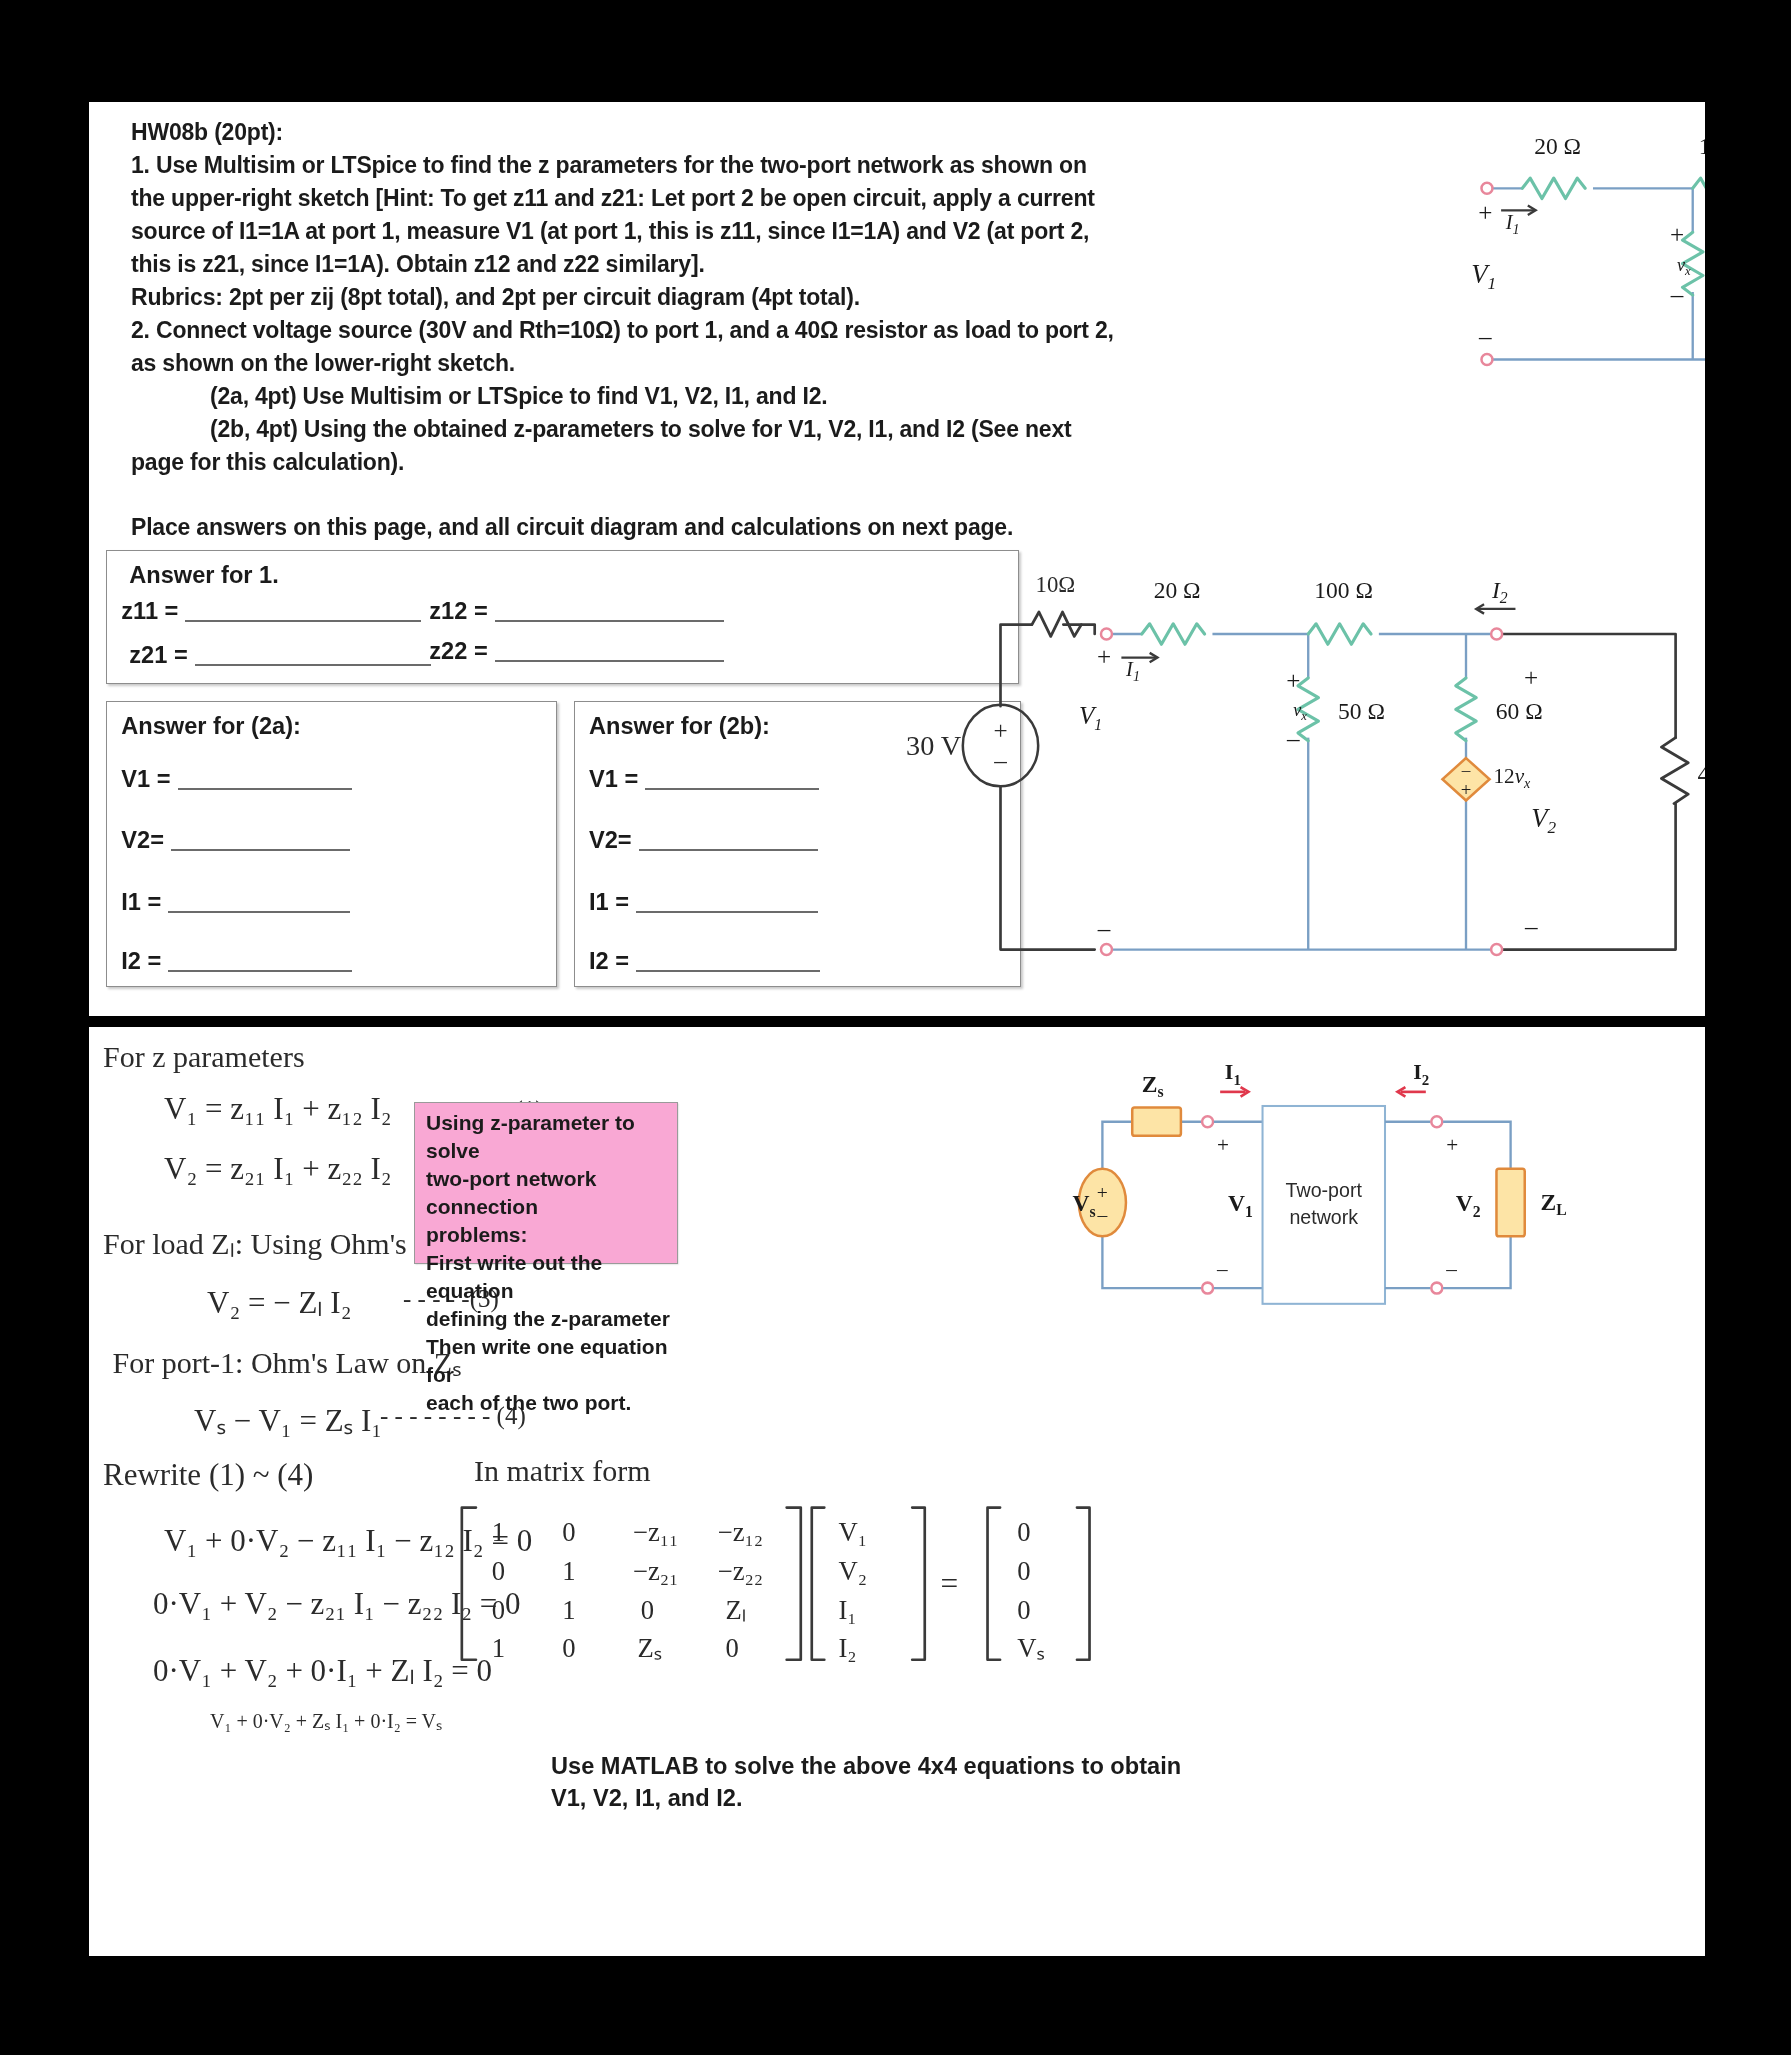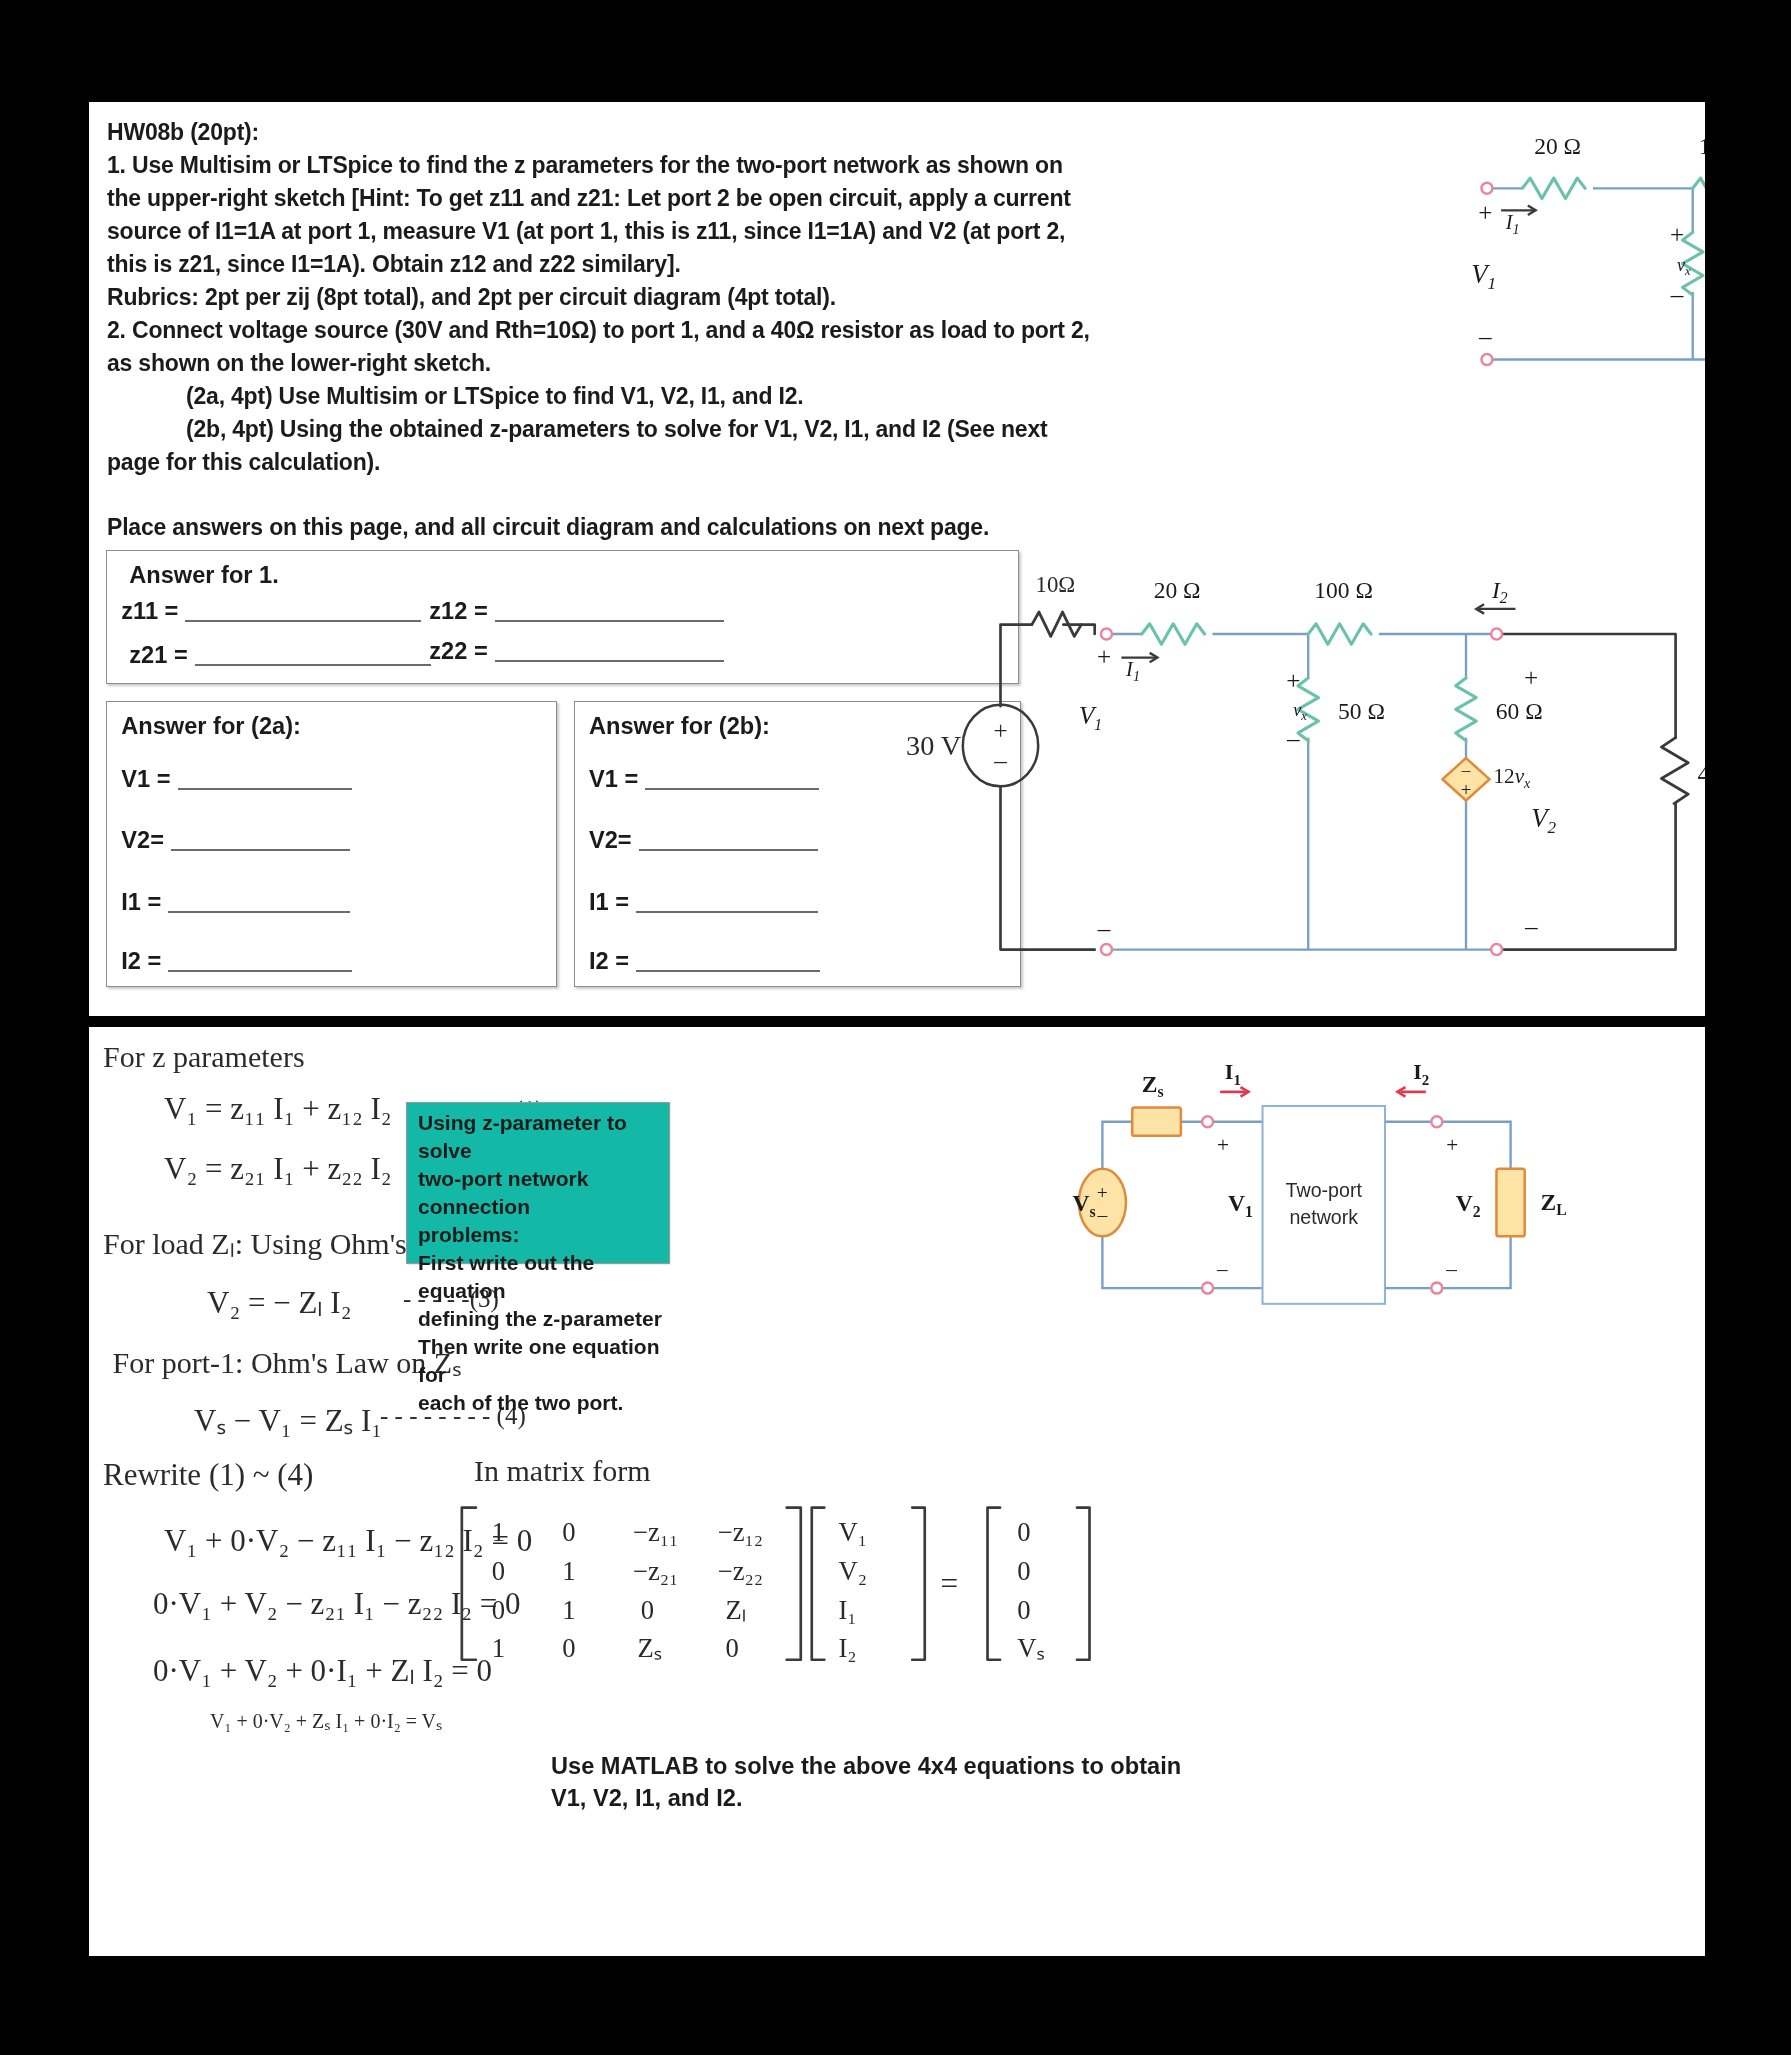--- a/index.html
+++ b/index.html
@@ -7,21 +7,21 @@
        font-family:"Liberation Sans",sans-serif;color:#1a1a1a;}
 
   .slide{position:absolute;background:#fff;overflow:hidden;}
   #slide-top{left:89px;top:102px;width:1616px;height:914px;}
   #slide-bottom{left:89px;top:1027px;width:1616px;height:929px;}
 
   
   .prose{position:absolute;left:18px;top:14px;width:1037px;
          font-size:23px;line-height:33px;letter-spacing:-0.2px;
          font-weight:600;color:#1b1b1b;}
-  .prose .ln{white-space:nowrap;}
+  .prose .ln{white-space:nowrap;margin-left:24px;}
   .prose .ind{padding-left:79px;}
   .prose .gap{height:32px;}
 
   
   .abox{position:absolute;border:1.6px solid #8d8d8d;background:#fff;
         box-shadow:1.6px 1.6px 2.4px rgba(0,0,0,.22);}
   #box1{left:17.3px;top:448px;width:911px;height:132px;}
   #box2a{left:17.3px;top:599px;width:449px;height:284px;}
   #box2b{left:485px;top:599px;width:445px;height:284px;}
   .abox .hd{position:absolute;font-size:23.6px;font-weight:600;color:#1b1b1b;
@@ -47,22 +47,22 @@
   .sym{font-family:"Liberation Serif",serif;font-size:30px;fill:#1b1b1b;}
   .symsm{font-family:"Liberation Serif",serif;font-size:20px;fill:#1b1b1b;}
   .hand{font-family:"Liberation Serif",serif;fill:#2a2a2a;}
   .pm{font-family:"Liberation Serif",serif;font-size:32px;fill:#1b1b1b;}
 
   
   .hw{position:absolute;font-family:"Liberation Serif",serif;color:#2b2b2b;
       white-space:nowrap;}
 
   
-  #notebox{position:absolute;left:317px;top:75px;width:262px;height:160px;
-           border:1.3px solid #9a9a9a;background:#14b8a6;
+  #notebox{position:absolute;left:325px;top:75px;width:262px;height:160px;
+           border:1.3px solid #9a9a9a;background:#f9a8d4;
            box-shadow:1.2px 1.2px 1.6px rgba(0,0,0,.2);}
   #notebox .nt{position:absolute;left:11px;top:6.3px;width:244px;
                font-size:21px;line-height:28px;font-weight:600;
                color:#1b1b1b;}
   #matlab{position:absolute;left:435px;top:723px;width:652px;
           font-size:23.6px;line-height:32px;font-weight:600;color:#1b1b1b;margin-left:27px;}
 </style>
 </head>
 <body>
 

